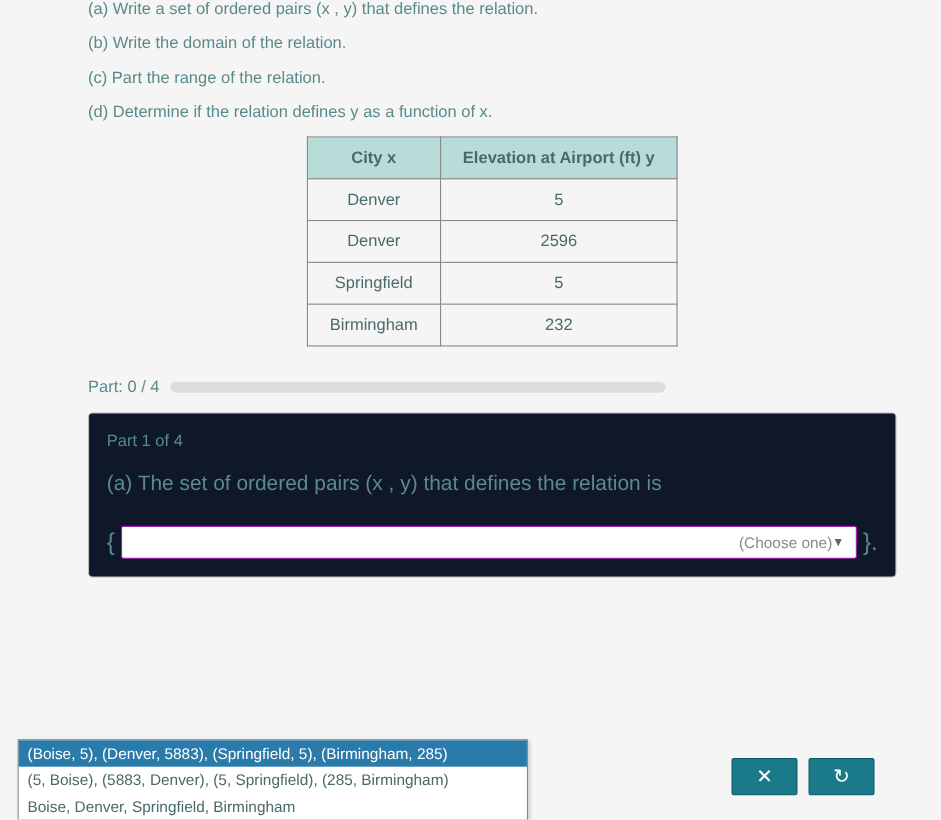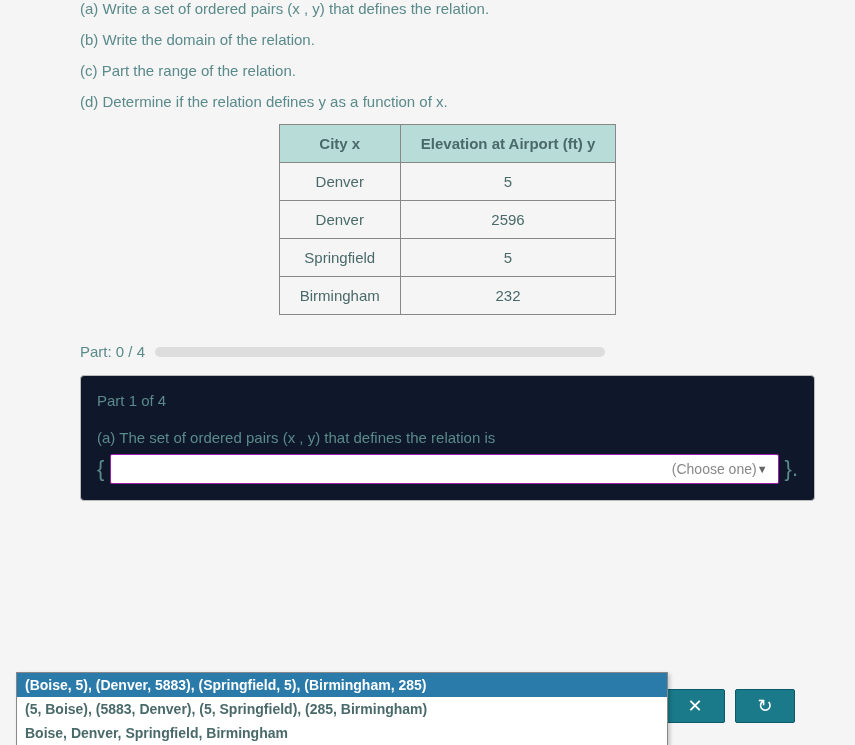--- a/index.html
+++ b/index.html
@@ -58,23 +58,23 @@
       padding: 16px;
       margin-bottom: 10px;
       position: relative;
     }
     .part-title {
       font-size: 15px;
       color: #5a8a8a;
       margin-bottom: 20px;
     }
     .part-question {
-      font-size: 15px;
-      color: #5a8a8a;
-      margin-bottom: 8px;
+      font-size: 19px;
+      color: #5a8a8a;
+      margin-bottom: 27px;
     }
     .answer-row {
       display: flex;
       align-items: center;
       gap: 6px;
     }
     .brace {
       font-size: 22px;
       color: #5a8a8a;
     }
@@ -91,27 +91,26 @@
       border-radius: 2px;
     }
     .select-caret {
       font-size: 11px;
       color: #666;
     }
     .dropdown {
       position: absolute;
       left: 16px;
       top: 672px;
-      width: 652px;
+      width: 464px;
       background: #fff;
       border: 1px solid #888;
       box-shadow: 2px 2px 4px rgba(0,0,0,0.2);
       z-index: 10;
       font-size: 14px;
-      font-weight: bold;
     }
     .dropdown-option {
       padding: 4px 8px;
       color: #4a6a6a;
       cursor: pointer;
     }
     .dropdown-option.selected {
       background: #2a7aaa;
       color: #fff;
     }

